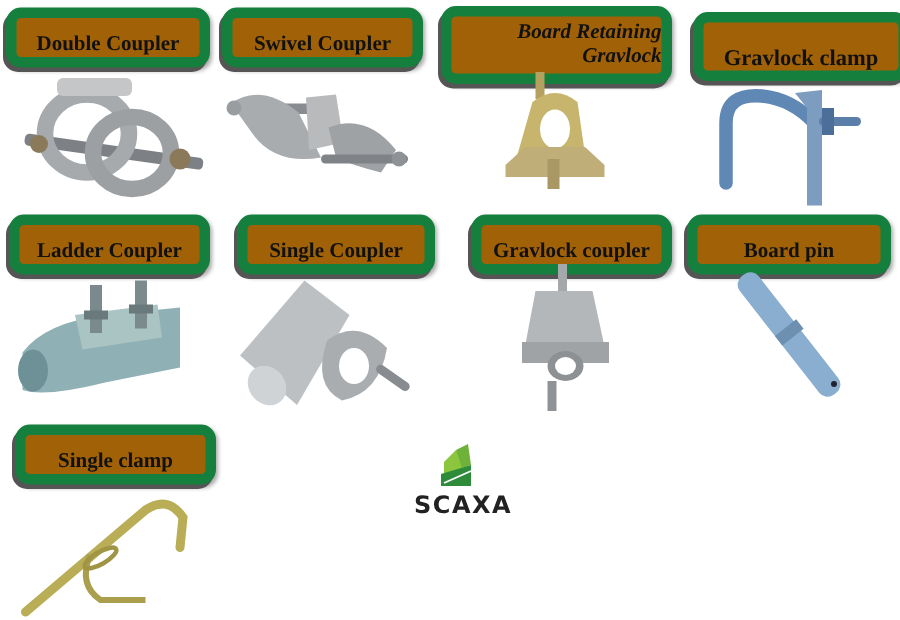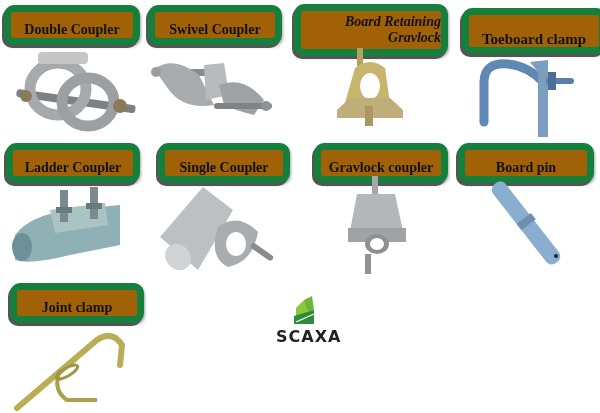--- a/index.html
+++ b/index.html
@@ -20,36 +20,36 @@
     <span>Double Coupler</span>
   </div>
 <div class="lbl" style="left:148px;top:5px;width:120px;height:26px;">
     <span>Swivel Coupler</span>
   </div>
 <div class="lbl" style="left:294px;top:4px;width:140px;height:38px;flex-direction:column;font-style:italic;">
   <span>Board Retaining</span>
   <span>Gravlock</span>
 </div>
 <div class="lbl" style="left:462px;top:8px;width:130px;height:32px;font-size:15px;">
-    <span>Toeboard clamp</span>
+    <span>Gravlock clamp</span>
   </div>
 <div class="lbl" style="left:6px;top:143px;width:120px;height:26px;">
     <span>Ladder Coupler</span>
   </div>
 <div class="lbl" style="left:158px;top:143px;width:118px;height:26px;">
     <span>Single Coupler</span>
   </div>
 <div class="lbl" style="left:314px;top:143px;width:120px;height:26px;">
     <span>Gravlock coupler</span>
   </div>
 <div class="lbl" style="left:458px;top:143px;width:122px;height:26px;">
     <span>Board pin</span>
   </div>
 <div class="lbl" style="left:10px;top:283px;width:120px;height:26px;">
-    <span>Joint clamp</span>
+    <span>Single clamp</span>
   </div>
 
 <div class="item" style="left:8px;top:44px;">
 <svg width="130" height="90" viewBox="0 0 130 90">
   <rect x="8" y="52" width="120" height="8" rx="3" fill="#7d8185" transform="rotate(8 60 56)"></rect>
   <ellipse cx="50" cy="45" rx="28" ry="26" fill="none" stroke="#a7aaad" stroke-width="11"></ellipse>
   <ellipse cx="80" cy="58" rx="26" ry="24" fill="none" stroke="#9da0a3" stroke-width="11"></ellipse>
   <rect x="30" y="8" width="50" height="12" rx="4" fill="#c4c6c8"></rect>
   <circle cx="112" cy="62" r="7" fill="#8b7a5a"></circle>
   <circle cx="18" cy="52" r="6" fill="#8b7a5a"></circle>

